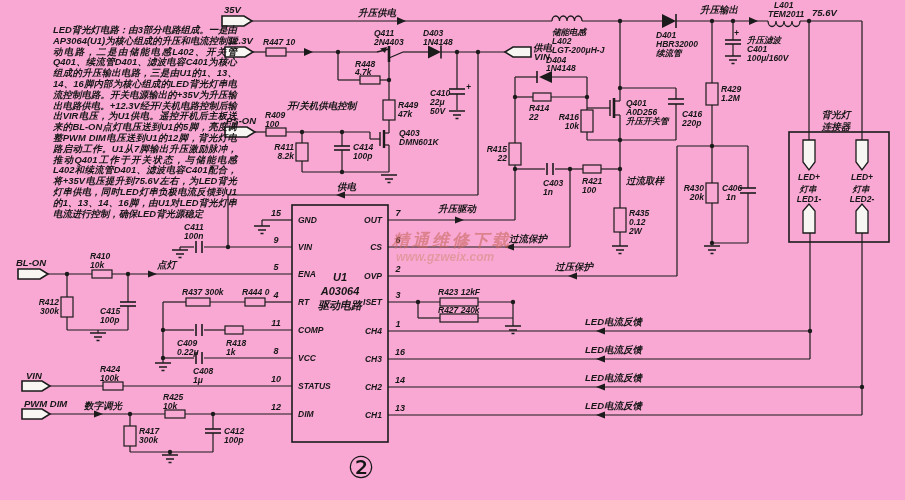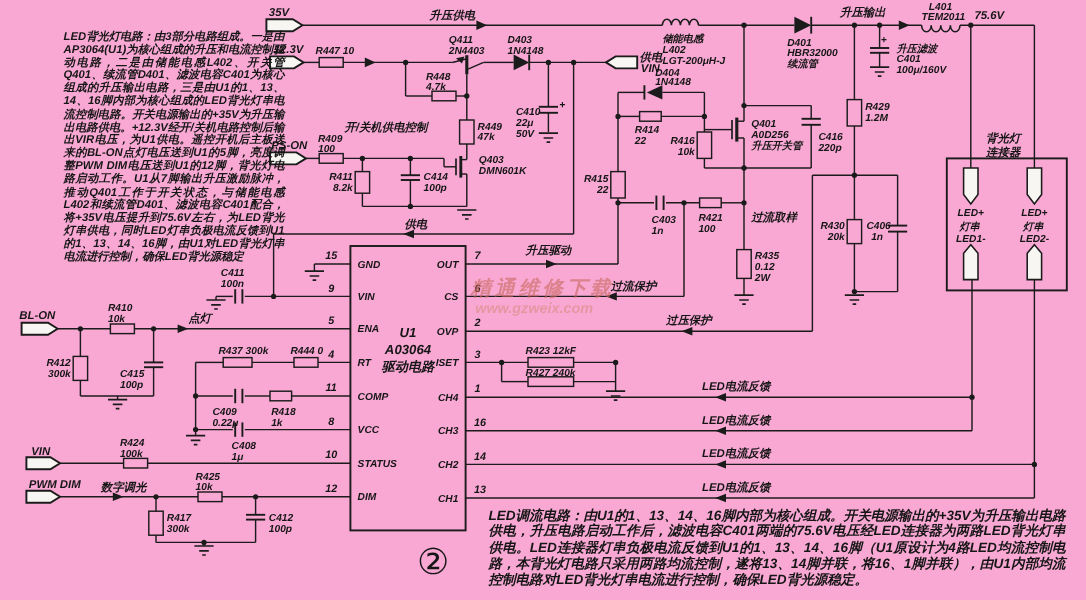--- a/index.html
+++ b/index.html
@@ -597,15 +597,14 @@
     <polygon class="cpin" points="803,211 809,204 815,211 815,233 803,233"></polygon>
     <polygon class="cpin" points="856,211 862,204 868,211 868,233 856,233"></polygon>
   </g>
 
   <text class="wm1" x="392" y="246">精通维修下载</text>
   <text class="wm2" x="396" y="261">www.gzweix.com</text>
   <text class="fig" x="361" y="478">②</text>
 </svg>
 
   <div id="para-left" class="para">LED背光灯电路：由3部分电路组成。一是由AP3064(U1)为核心组成的升压和电流控制驱动电路，二是由储能电感L402、开关管Q401、续流管D401、滤波电容C401为核心组成的升压输出电路，三是由U1的1、13、14、16脚内部为核心组成的LED背光灯串电流控制电路。开关电源输出的+35V为升压输出电路供电。+12.3V经开/关机电路控制后输出VIR电压，为U1供电。遥控开机后主板送来的BL-ON点灯电压送到U1的5脚，亮度调整PWM DIM电压送到U1的12脚，背光灯电路启动工作。U1从7脚输出升压激励脉冲，推动Q401工作于开关状态，与储能电感L402和续流管D401、滤波电容C401配合，将+35V电压提升到75.6V左右，为LED背光灯串供电，同时LED灯串负极电流反馈到U1的1、13、14、16脚，由U1对LED背光灯串电流进行控制，确保LED背光源稳定</div>
-  <div id="para-bottom" class="para">LED调流电路：由U1的1、13、14、16脚内部为核心组成。开关电源输出的+35V为升压输出电路供电，升压电路启动工作后，滤波电容C401两端的75.6V电压经LED连接器为两路LED背光灯串供电。LED连接器灯串负极电流反馈到U1的1、13、14、16脚（U1原设计为4路LED均流控制电路，本背光灯电路只采用两路均流控制，遂将13、14脚并联，将16、1脚并联），由U1内部均流控制电路对LED背光灯串电流进行控制，确保LED背光源稳定。</div>
 
 </div>
 
 </body></html>

